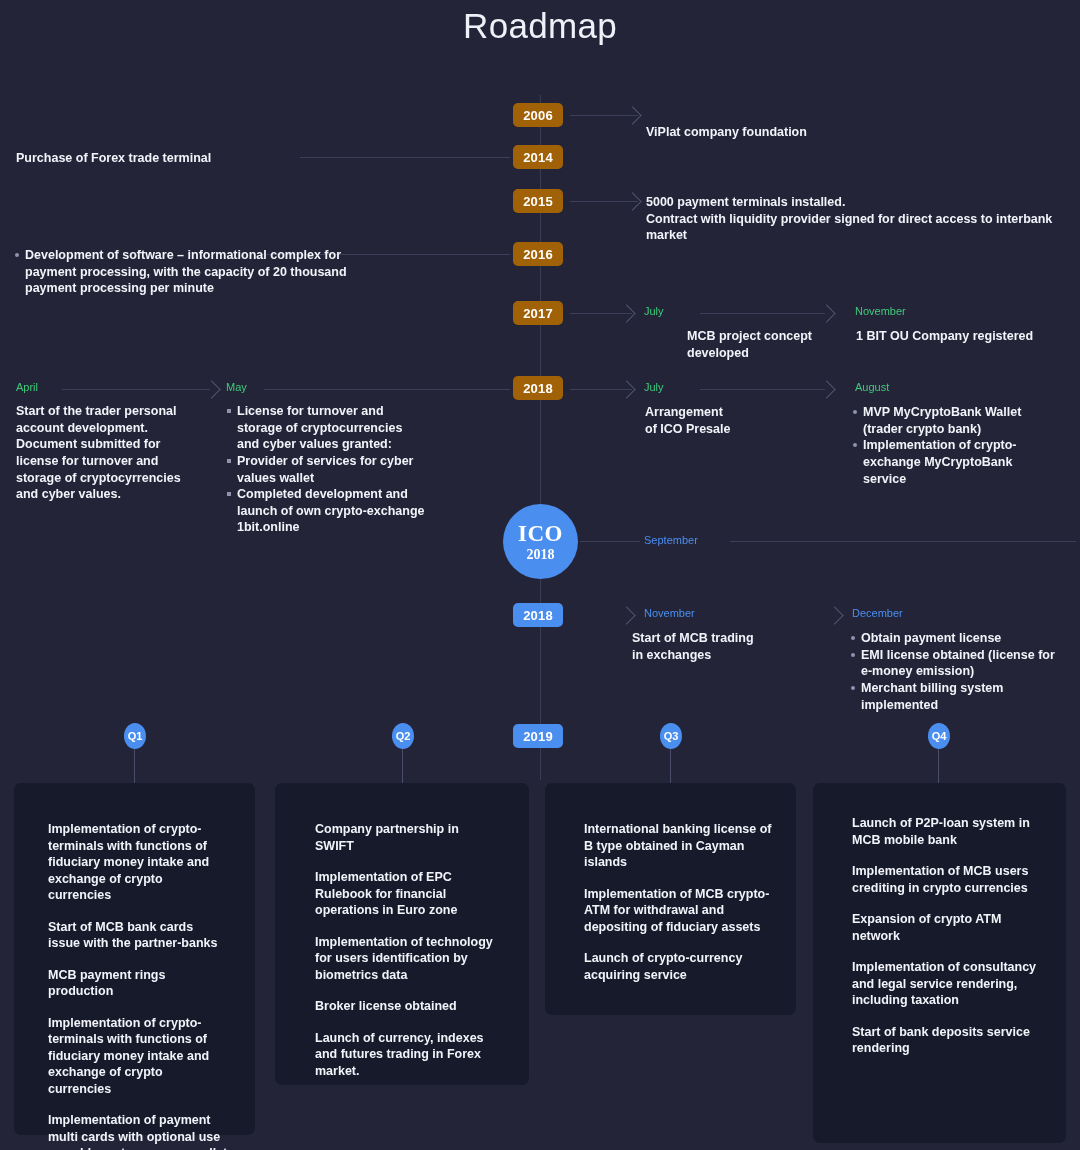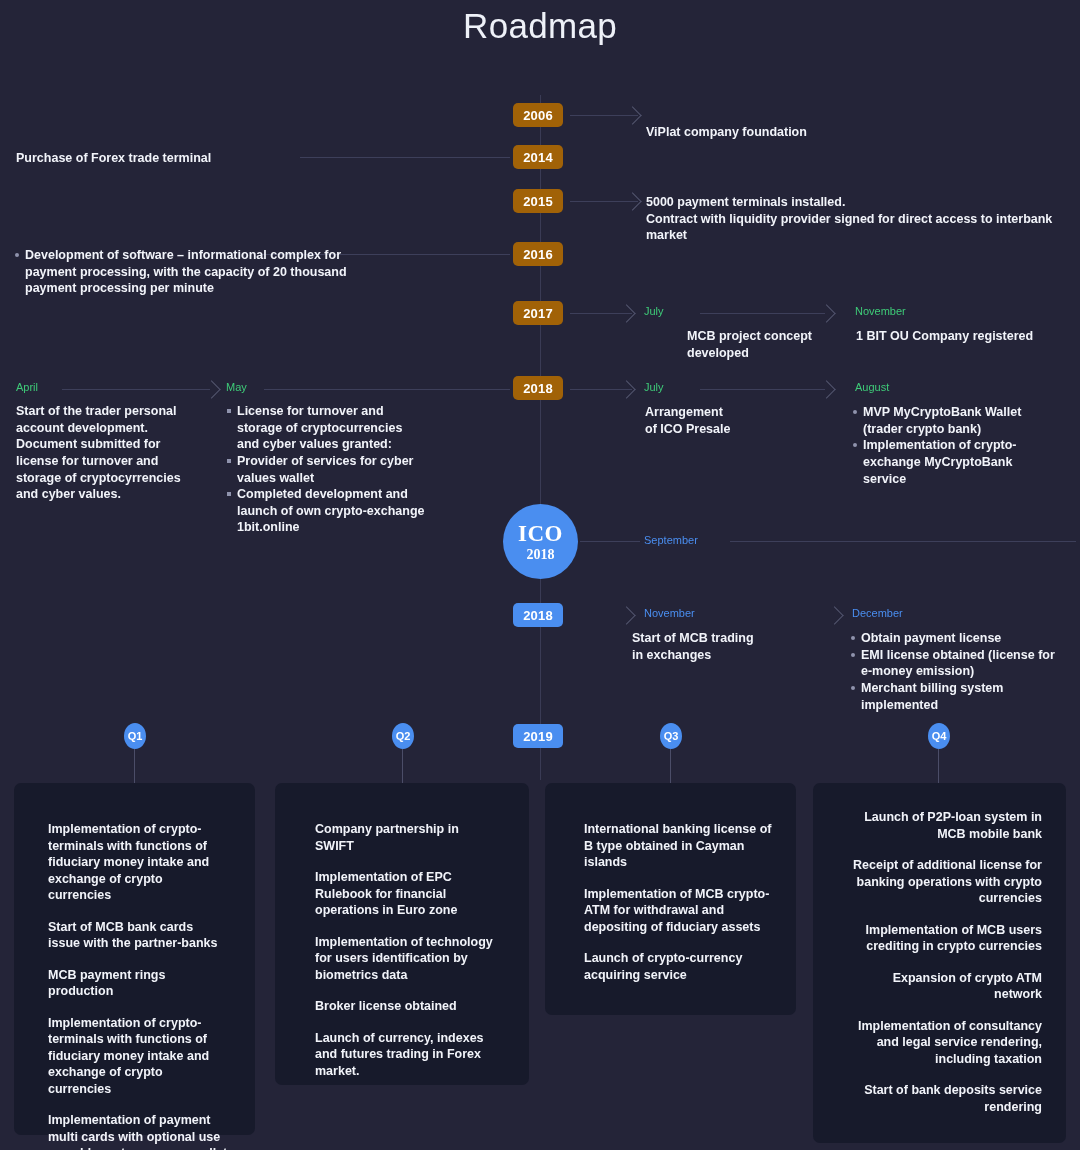--- a/index.html
+++ b/index.html
@@ -257,23 +257,22 @@
 
   <div class="qcard" style="left:545px;top:783px;width:251px;height:232px;">
     <div style="position:absolute;left:39px;top:38px;width:190px;">
       <div class="qitem">International banking license of B type obtained in Cayman islands</div>
       <div class="qitem">Implementation of MCB crypto-ATM for withdrawal and depositing of fiduciary assets</div>
       <div class="qitem">Launch of crypto-currency acquiring service</div>
     </div>
   </div>
 
   <div class="qcard" style="left:813px;top:783px;width:253px;height:360px;">
-    <div style="position:absolute;left:39px;top:26px;width:190px;text-align:right;">
+    <div style="position:absolute;left:39px;top:32px;width:190px;">
       <div class="qitem">Launch of P2P-loan system in MCB mobile bank</div>
-      <div class="qitem">Receipt of additional license for banking operations with crypto currencies</div>
       <div class="qitem">Implementation of MCB users crediting in crypto currencies</div>
       <div class="qitem">Expansion of crypto ATM network</div>
       <div class="qitem">Implementation of consultancy and legal service rendering, including taxation</div>
       <div class="qitem">Start of bank deposits service rendering</div>
     </div>
   </div>
 
 </div>
 
 </body></html>

